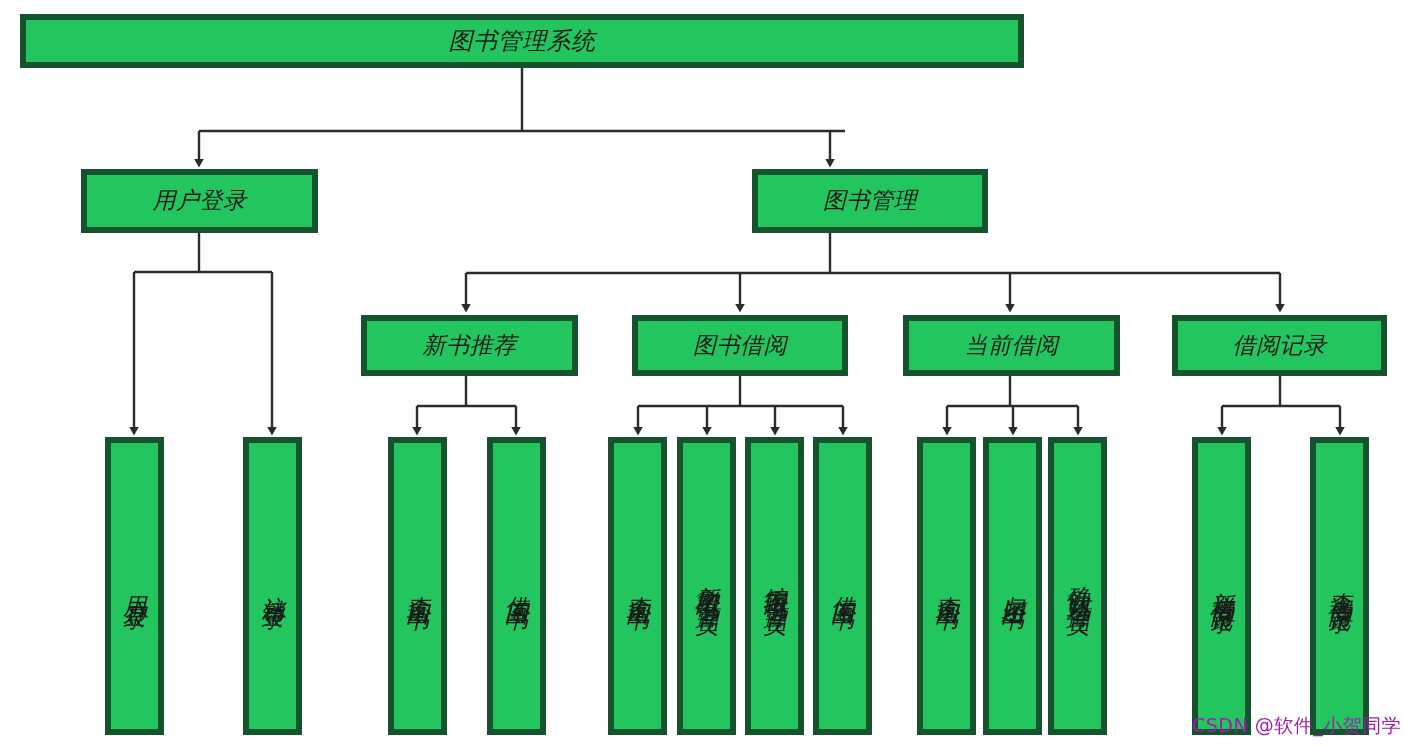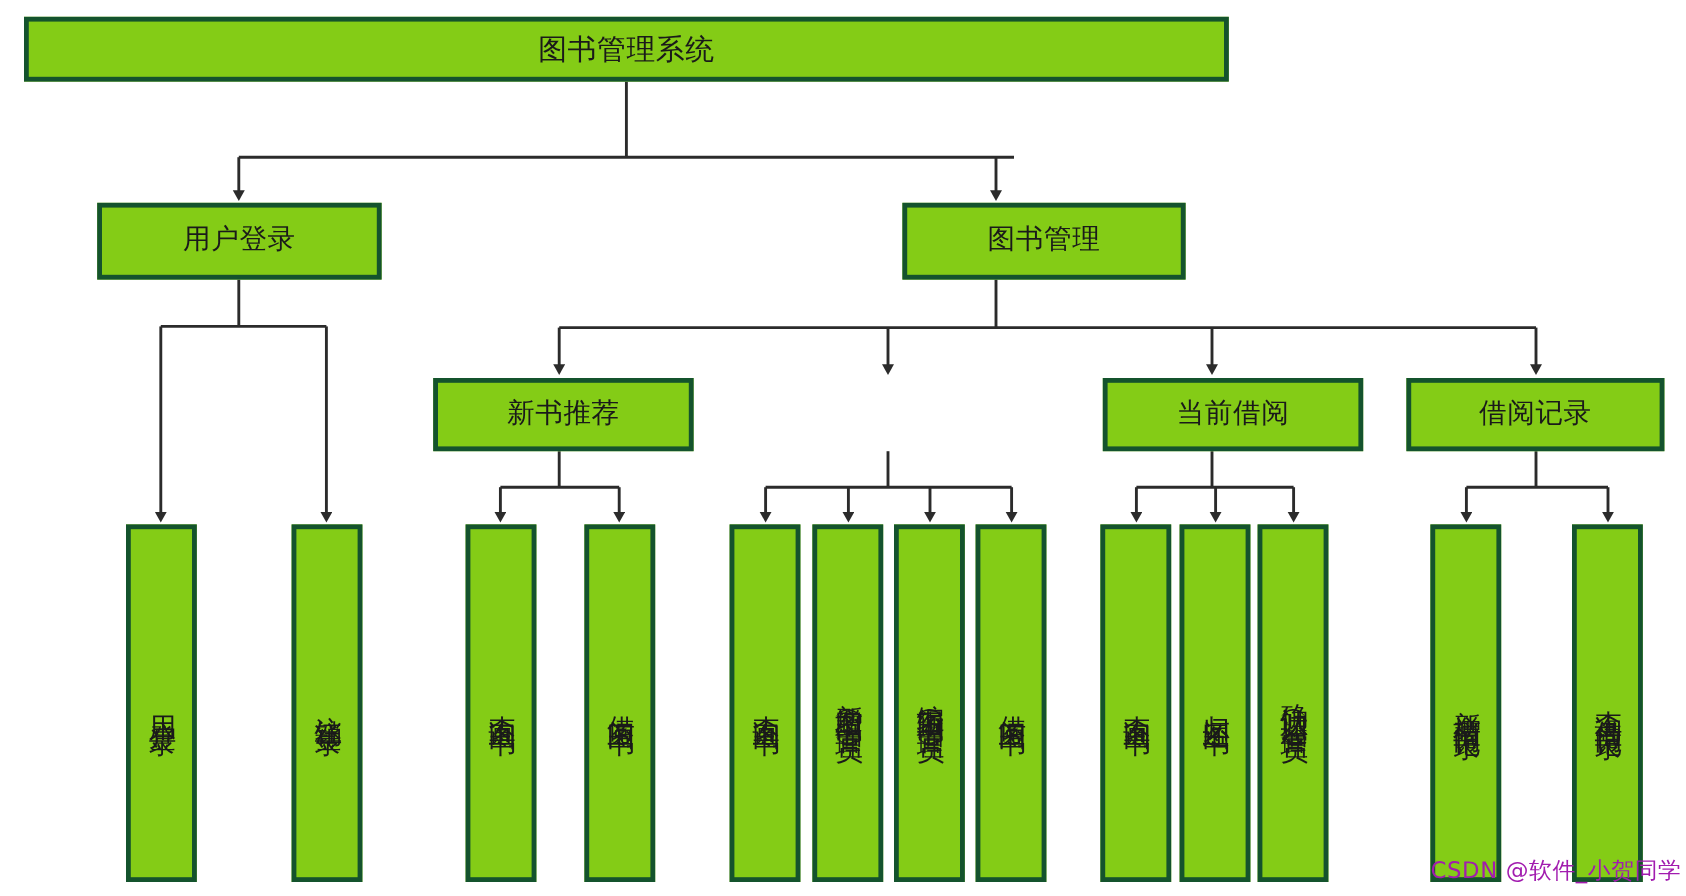--- a/index.html
+++ b/index.html
@@ -22,27 +22,28 @@
     position: absolute;
     left: 0;
     top: 0;
     width: 1405px;
     height: 747px;
     pointer-events: none;
   }
   .node {
     position: absolute;
     box-sizing: border-box;
-    background: #84cc16;
-    border: 4px solid #14532d;
+    background: #22c55e;
+    border: 6px solid #14532d;
     display: flex;
     align-items: center;
     justify-content: center;
     color: #1a1a1a;
     z-index: 2;
+    font-style: italic;
   }
   .node-h {
     
     font-size: 23px;
     letter-spacing: 0.5px;
     line-height: 1.1;
   }
   .node-root {
     font-size: 24px;
   }
@@ -137,21 +138,24 @@
   <div class="node node-h" style="left:81px; top:169px; width:237px; height:64px;">
     <span>用户登录</span>
   </div>
   <div class="node node-h" style="left:712px; top:169px; width:236px; height:64px;margin-left:40px;">
     <span>图书管理</span>
   </div>
 
   <div class="node node-h" style="left:361px; top:315px; width:217px; height:61px;text-align:center;">
     <span>新书推荐</span>
   </div>
-  <div class="node node-h" style="left:903px; top:315px; width:217px; height:61px;margin-left:16px;">
+  <div class="node node-h" style="left:632px; top:315px; width:216px; height:61px;">
+    <span>图书借阅</span>
+  </div>
+  <div class="node node-h" style="left:903px; top:315px; width:217px; height:61px;">
     <span>当前借阅</span>
   </div>
   <div class="node node-h" style="left:1172px; top:315px; width:215px; height:61px;">
     <span>借阅记录</span>
   </div>
 
   <div class="node node-v" style="left:105px; top:437px; width:59px; height:298px;">
     <span class="vtext">用户登录</span>
   </div>
   <div class="node node-v" style="left:243px; top:437px; width:59px; height:298px;">

